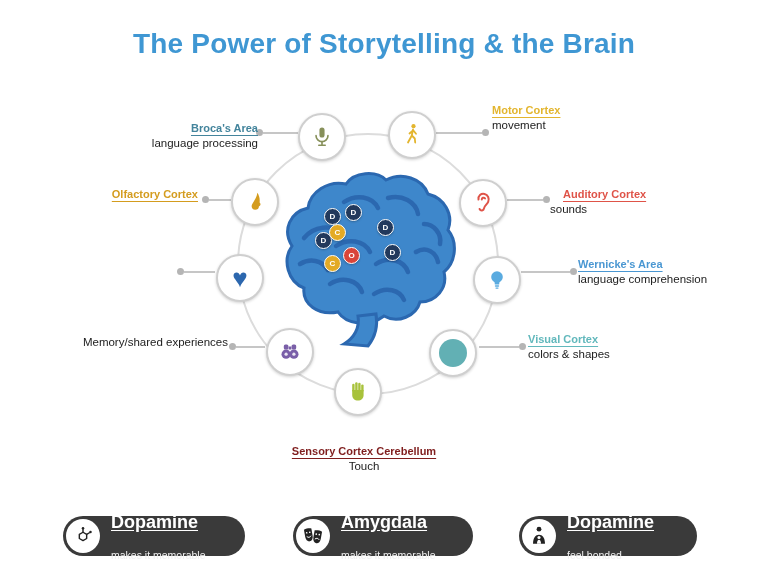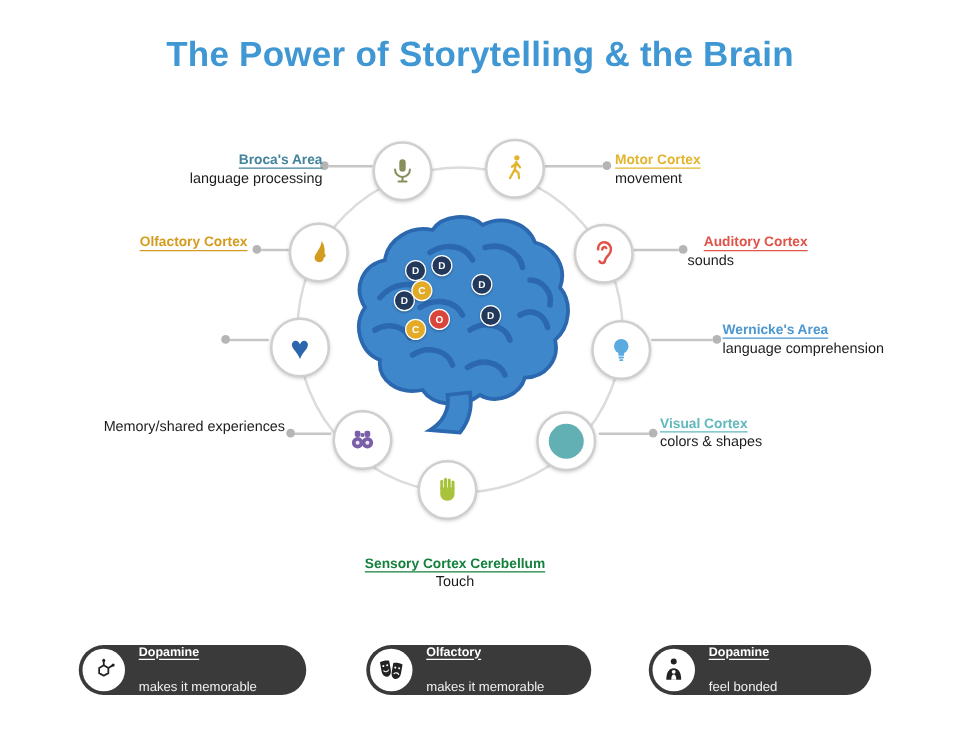--- a/index.html
+++ b/index.html
@@ -25,21 +25,21 @@
   .conn{position:absolute;height:2px;background:#c6c6c6;z-index:1;}
   .conn-dot{position:absolute;width:7px;height:7px;border-radius:50%;background:#b5b5b5;z-index:1;}
   .marker{position:absolute;width:15px;height:15px;border-radius:50%;border:1px solid #fff;
           color:#fff;font-size:8px;font-weight:bold;display:flex;align-items:center;
           justify-content:center;z-index:3;box-shadow:0 1px 2px rgba(0,0,0,0.25);}
   .pill{position:absolute;top:516px;height:40px;background:#3a3a3a;border-radius:21px;
         color:#fff;display:flex;align-items:center;z-index:2;}
   .pill-icon{width:34px;height:34px;background:#fff;border-radius:50%;margin-left:3px;
              display:flex;align-items:center;justify-content:center;flex:0 0 auto;}
   .pill-text{margin-left:11px;}
-  .pill-name{font-size:10px;font-weight:bold;text-decoration:underline;text-underline-offset:2px;}
+  .pill-name{font-size:18px;font-weight:bold;text-decoration:underline;text-underline-offset:2px;}
   .pill-desc{font-size:10.5px;margin-top:16px;color:#f0f0f0;}
 </style>
 </head>
 <body>
 
 <div class="canvas">
 
   <div class="title" style="color: rgb(63, 151, 211);">The Power of Storytelling &amp; the Brain</div>
 
   <div class="ring"></div>
@@ -172,21 +172,21 @@
   <div class="conn-dot" style="left:570px;top:268px"></div>
   <div class="conn" style="left:236px;top:346px;width:29px"></div>
   <div class="conn-dot" style="left:229px;top:343px"></div>
   <div class="conn" style="left:479px;top:346px;width:40px"></div>
   <div class="conn-dot" style="left:519px;top:343px"></div>
 
   <div class="label label-left" style="left:88px;top:122px;width:170px">
     <div class="name" style="color: rgb(67, 132, 156);">Broca's Area</div>
     <div class="desc">language processing</div>
   </div>
-  <div class="label label-right" style="left:492px;top:122px;width:170px">
+  <div class="label label-right" style="left:492px;top:104px;width:170px">
     <div class="name" style="color: rgb(227, 181, 46);">Motor Cortex</div>
     <div class="desc">movement</div>
   </div>
   <div class="label label-left" style="left:28px;top:188px;width:170px">
     <div class="name" style="color: rgb(212, 156, 30);">Olfactory Cortex</div>
   </div>
   <div class="label label-right" style="left:550px;top:188px;width:175px">
     <div class="name" style="color: rgb(223, 83, 72); margin-left: 13px;">Auditory Cortex</div>
     <div class="desc">sounds</div>
   </div>
@@ -195,21 +195,21 @@
     <div class="desc">language comprehension</div>
   </div>
   <div class="label label-left" style="left:58px;top:333px;width:170px">
     <div class="desc">Memory/shared experiences</div>
   </div>
   <div class="label label-right" style="left:528px;top:333px;width:170px">
     <div class="name" style="color: rgb(98, 184, 188);">Visual Cortex</div>
     <div class="desc">colors &amp; shapes</div>
   </div>
   <div class="label label-center" style="left:234px;top:445px;width:260px">
-    <div class="name" style="color: #15803d;">Sensory Cortex Cerebellum</div>
+    <div class="name" style="color: #7f1d1d;">Sensory Cortex Cerebellum</div>
     <div class="desc">Touch</div>
   </div>
 
   <div class="pill" style="left:63px;width:182px">
     <div class="pill-icon">
       <svg viewBox="0 0 24 24" width="20" height="20">
         <path d="M12,7.5 L16.4,10 L16.4,15 L12,17.5 L7.6,15 L7.6,10 Z" stroke="#222" stroke-width="1.7" fill="none" stroke-linejoin="round"></path>
         <line x1="12" y1="7.5" x2="12" y2="3.6" stroke="#222" stroke-width="1.7"></line>
         <line x1="16.4" y1="10" x2="20.2" y2="7.8" stroke="#222" stroke-width="1.7"></line>
         <circle cx="12" cy="2.8" r="1.5" fill="#222"></circle>
@@ -233,21 +233,21 @@
         </g>
         <g transform="rotate(10 17 13)">
           <path d="M12.6,6.5 C15.4,5.6 18.4,5.6 20.8,6.5 L20.8,14.5 C20.8,17.8 19,20 16.7,20 C14.4,20 12.6,17.8 12.6,14.5 Z" fill="#222"></path>
           <circle cx="15" cy="10.2" r="0.9" fill="#fff"></circle>
           <circle cx="18.4" cy="10.2" r="0.9" fill="#fff"></circle>
           <path d="M14.8,15.5 C16,14.2 17.8,14.2 19,15.5" stroke="#fff" stroke-width="1" fill="none" stroke-linecap="round"></path>
         </g>
       </svg>
     </div>
     <div class="pill-text">
-      <div class="pill-name">Olfactory</div>
+      <div class="pill-name">Amygdala</div>
       <div class="pill-desc">makes it memorable</div>
     </div>
   </div>
 
   <div class="pill" style="left:519px;width:178px">
     <div class="pill-icon">
       <svg viewBox="0 0 24 24" width="22" height="22">
         <circle cx="12" cy="4.6" r="2.6" fill="#222"></circle>
         <path d="M5.5,20.5 C5.5,13.5 8.3,10.5 12,10.5 C15.7,10.5 18.5,13.5 18.5,20.5 Z" fill="#222"></path>
         <circle cx="12" cy="13.6" r="1.7" fill="#fff"></circle>

